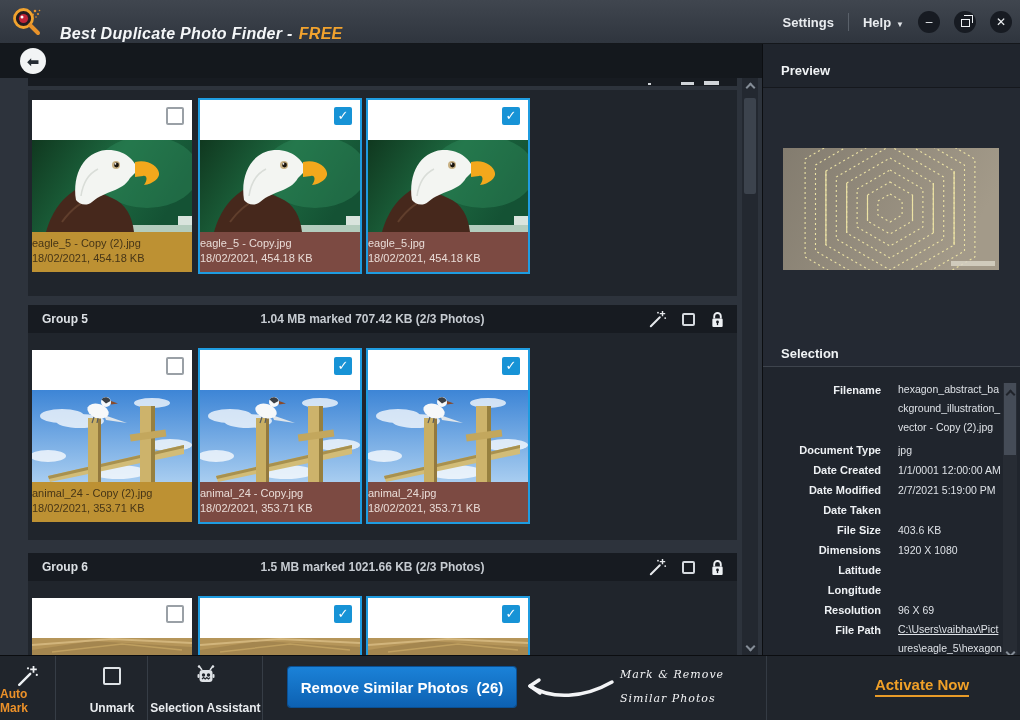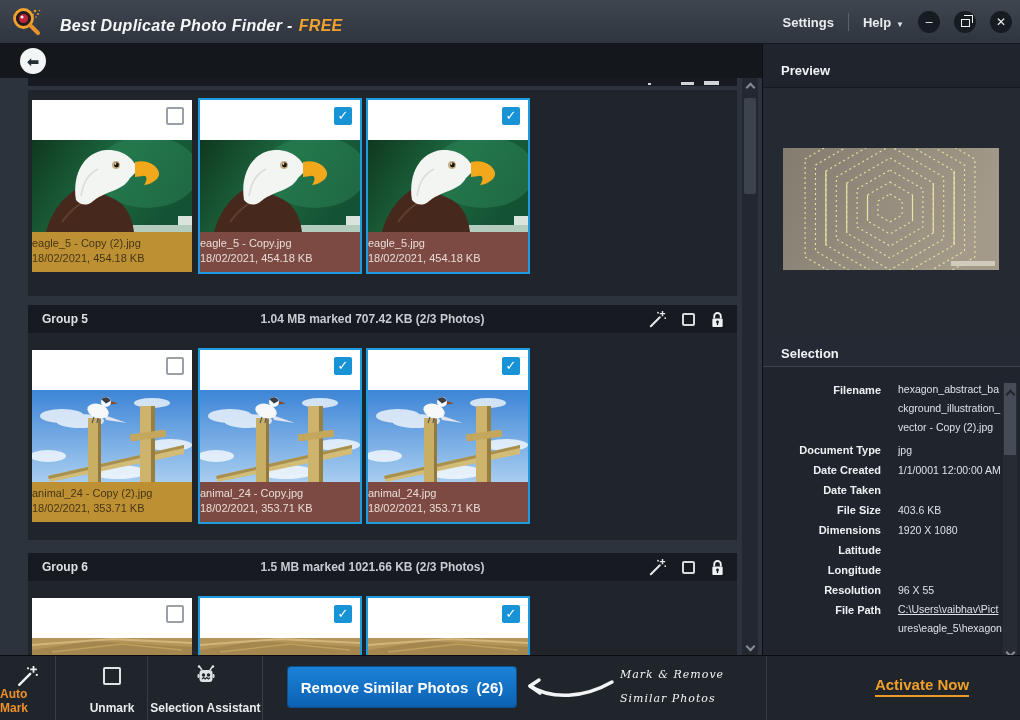--- a/index.html
+++ b/index.html
@@ -5,21 +5,21 @@
   html,body{margin:0;padding:0;background:#10131a;}
   *{box-sizing:border-box;}
   .window{position:relative;width:1020px;height:720px;overflow:hidden;
     font-family:"Liberation Sans","DejaVu Sans",sans-serif;color:#e8ebee;
     background:#2d333c;box-shadow:inset 0 0 0 1px #05070a;}
 
   
   .titlebar{position:absolute;left:0;top:0;width:1020px;height:44px;
     background:linear-gradient(#40464f,#2f353e);border-bottom:1px solid #14171b;}
   .logo{position:absolute;left:10px;top:5px;width:34px;height:34px;}
-  .app-title{position:absolute;left:60px;top:4px;height:44px;line-height:44px;
+  .app-title{position:absolute;left:60px;top:12px;height:44px;line-height:44px;
     font-size:16px;font-weight:bold;font-style:italic;color:#f4f6f8;letter-spacing:.3px;}
   .app-title .free{color:#f2a32e;margin-left:6px;}
   .tb-right{position:absolute;right:8px;top:0;height:44px;display:flex;align-items:center;gap:14px;}
   .tb-link{font-size:13px;font-weight:bold;color:#e9ecef;cursor:pointer;}
   .tb-sep{width:1px;height:18px;background:#5a616a;}
   .caret{font-size:8px;color:#dfe3e7;margin-left:5px;}
   .winbtn{width:22px;height:22px;border-radius:50%;background:#171b22;display:flex;
     align-items:center;justify-content:center;color:#eef1f4;font-size:12px;cursor:pointer;}
   .max-glyph{width:9px;height:8px;border:1.5px solid #eef1f4;position:relative;margin-top:2px;}
   .max-glyph::before{content:'';position:absolute;left:2px;top:-5px;width:8px;height:7px;
@@ -431,20 +431,24 @@
         </div>
       <div class="mrow">
           <span class="ml">Document Type</span>
           <span class="mv">jpg</span>
         </div>
       <div class="mrow">
           <span class="ml">Date Created</span>
           <span class="mv">1/1/0001 12:00:00 AM</span>
         </div>
       <div class="mrow">
+          <span class="ml">Date Modified</span>
+          <span class="mv">2/7/2021 5:19:00 PM</span>
+        </div>
+      <div class="mrow">
           <span class="ml">Date Taken</span>
           <span class="mv"></span>
         </div>
       <div class="mrow">
           <span class="ml">File Size</span>
           <span class="mv">403.6 KB</span>
         </div>
       <div class="mrow">
           <span class="ml">Dimensions</span>
           <span class="mv">1920 X 1080</span>
@@ -452,21 +456,21 @@
       <div class="mrow">
           <span class="ml">Latitude</span>
           <span class="mv"></span>
         </div>
       <div class="mrow">
           <span class="ml">Longitude</span>
           <span class="mv"></span>
         </div>
       <div class="mrow">
           <span class="ml">Resolution</span>
-          <span class="mv">96 X 55</span>
+          <span class="mv">96 X 69</span>
         </div>
       <div class="mrow">
           <span class="ml">File Path</span>
           <span class="mv wrap"><span class="plink">C:\Users\vaibhav\Pict</span><br><span>ures\eagle_5\hexagon</span></span>
         </div>
       <div class="meta-scroll">
         <div class="meta-thumb"></div>
         <span class="sarrow" style="top:4px;width:14px">
             <i class="chev up" style="border-color:#20242b"></i>
           </span>

